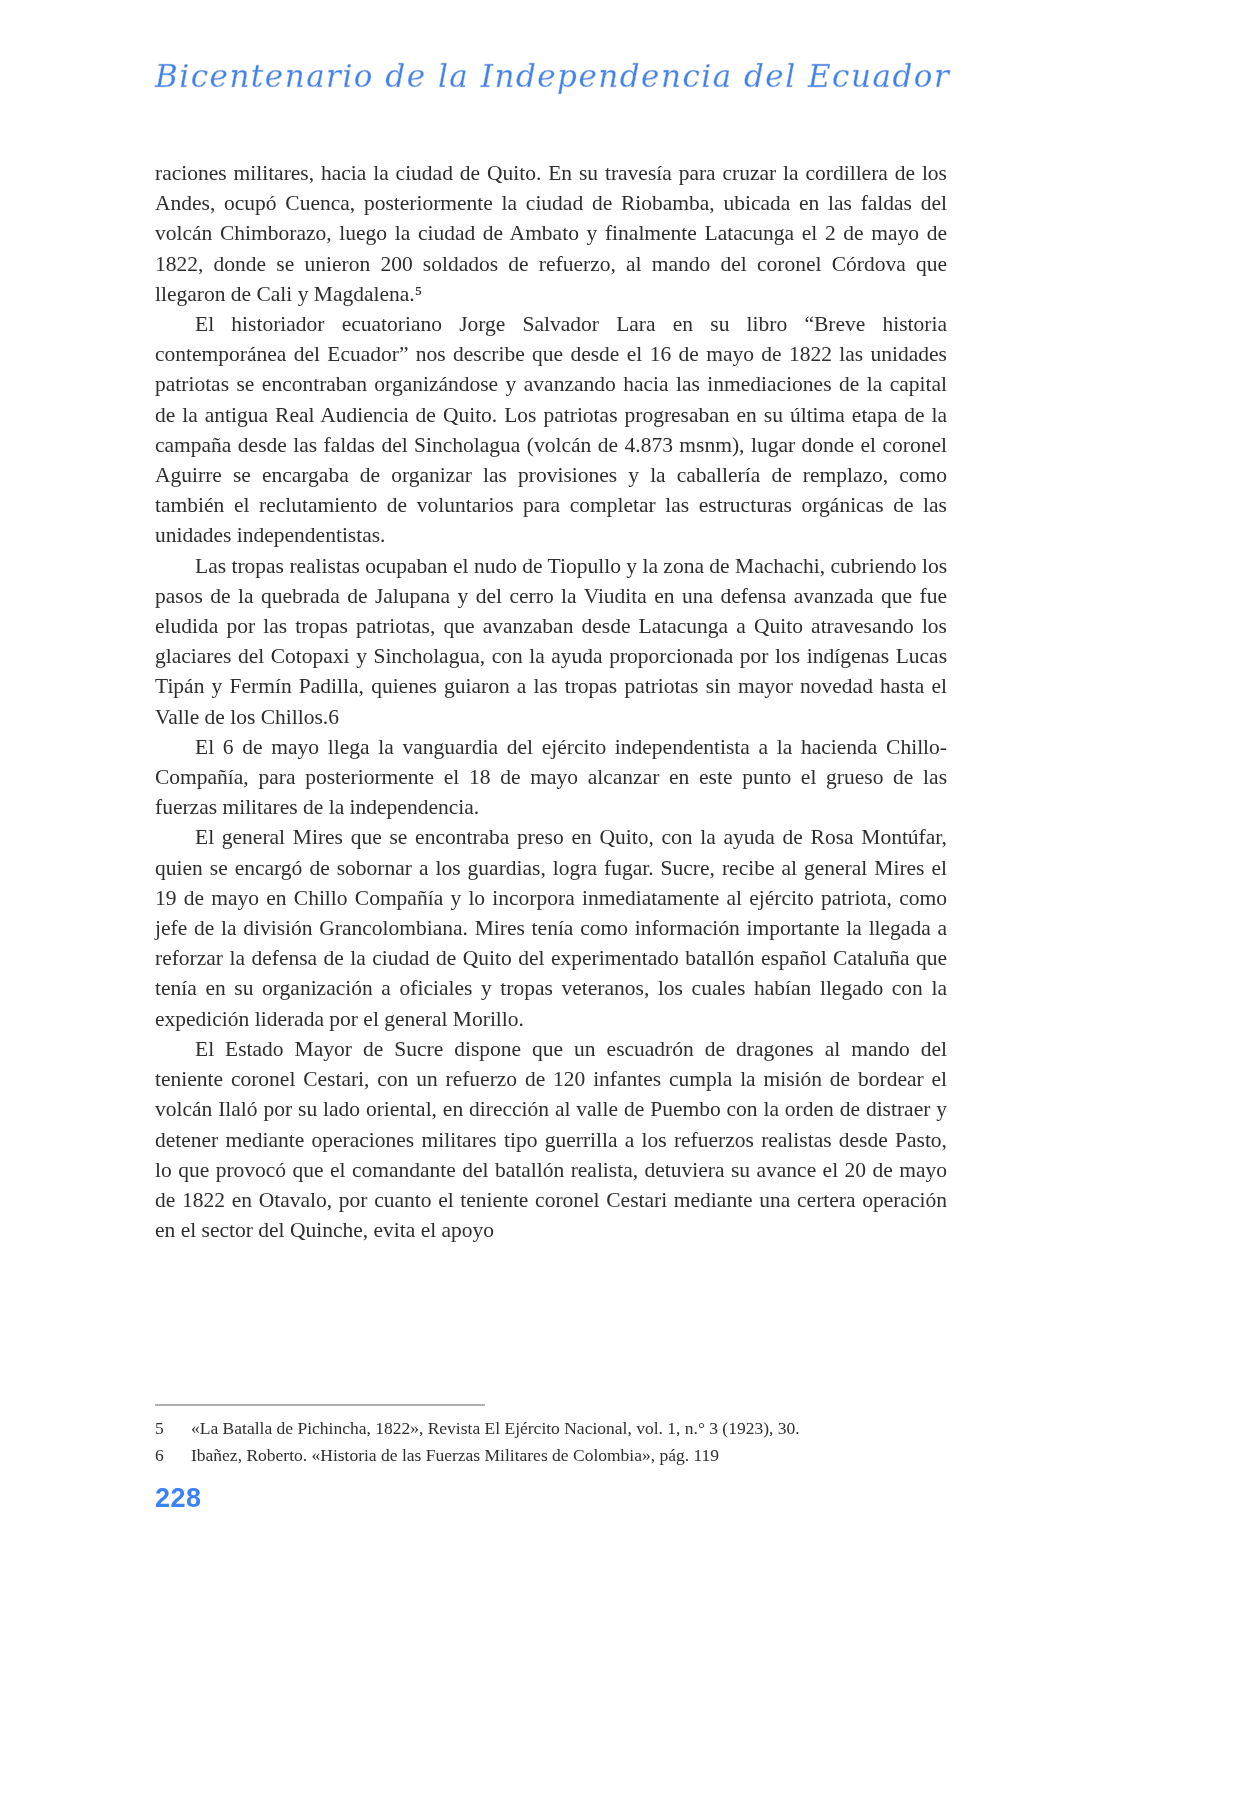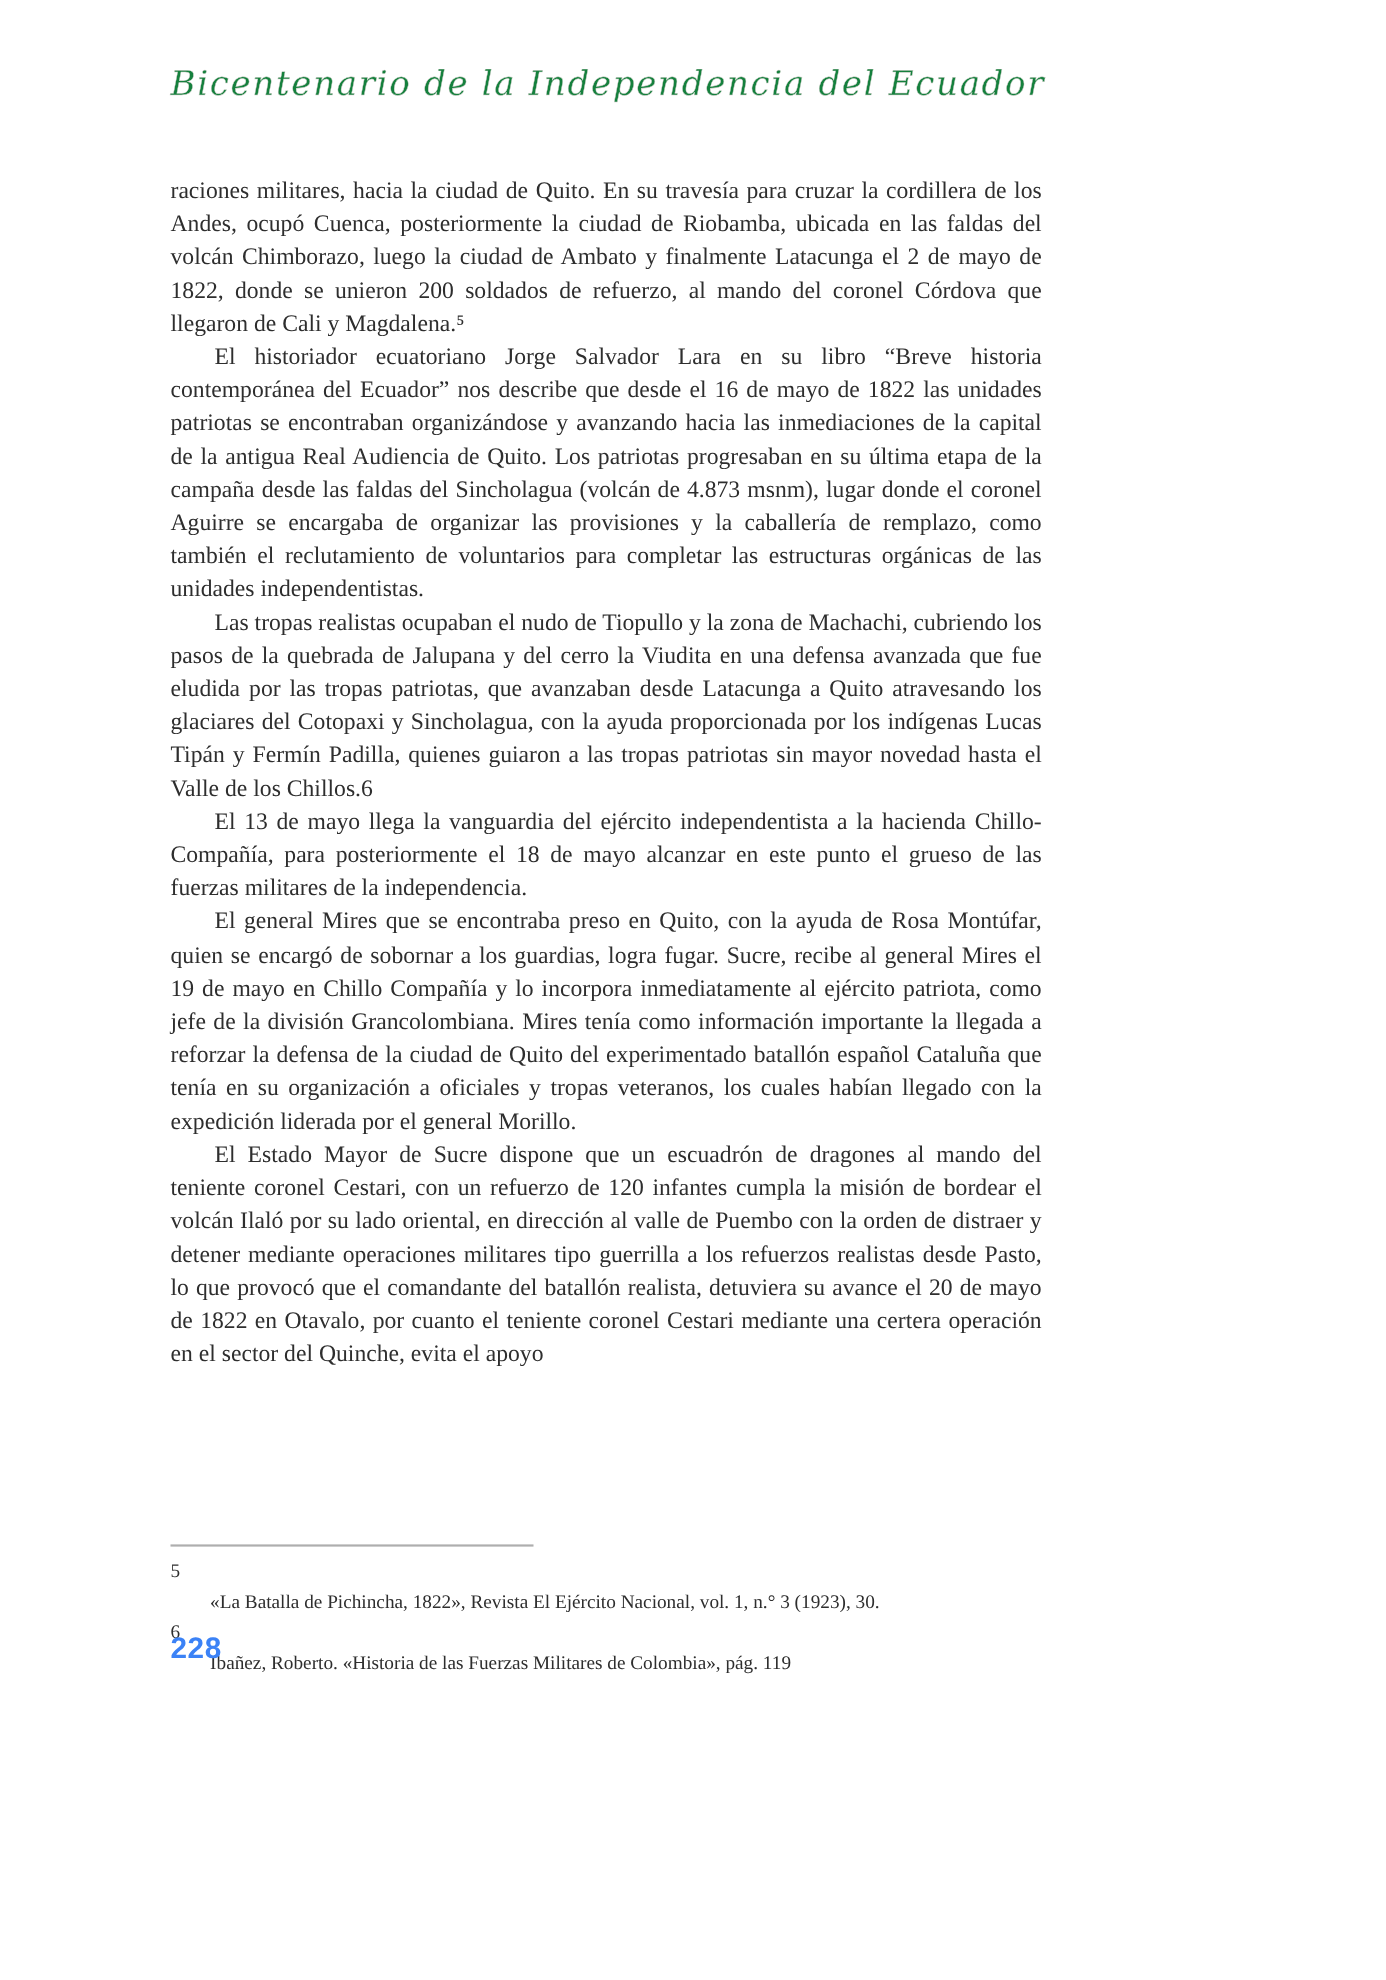--- a/index.html
+++ b/index.html
@@ -18,21 +18,21 @@
   }
   .running-header {
     position: absolute;
     top: 58px;
     left: 155px;
     width: 900px;
     font-family: "DejaVu Serif", serif;
     font-style: italic;
     font-size: 31px;
     letter-spacing: 1.5px;
-    color: #15803d;
+    color: #3b82f6;
     -webkit-text-stroke: 0.4px #d6d3cf;
   }
   .body-text {
     position: absolute;
     top: 158px;
     left: 155px;
     width: 792px;
     font-size: 21.5px;
     line-height: 30.2px;
     text-align: justify;
@@ -63,21 +63,20 @@
   }
   .footnote-row {
     display: flex;
   }
   .footnote-num {
     width: 36px;
     flex: 0 0 36px;
   }
   .footnote-text {
     flex: 1 1 auto;
-    margin-top: 28px;
   }
   .page-number {
     position: absolute;
     left: 155px;
     top: 1483px;
     font-family: "Liberation Sans", sans-serif;
     font-weight: bold;
     font-size: 27px;
     color: #3b82f6;
     letter-spacing: 0.5px;
@@ -87,21 +86,21 @@
 <body>
 
 <div class="page">
 
   <div class="running-header">Bicentenario de la Independencia del Ecuador</div>
 
   <div class="body-text">
     <p>raciones militares, hacia la ciudad de Quito. En su travesía para cruzar la cordillera de los Andes, ocupó Cuenca, posteriormente la ciudad de Riobamba, ubicada en las faldas del volcán Chimborazo, luego la ciudad de Ambato y finalmente Latacunga el 2 de mayo de 1822, donde se unieron 200 soldados de refuerzo, al mando del coronel Córdova que llegaron de Cali y Magdalena.⁵</p>
     <p class="indent">El historiador ecuatoriano Jorge Salvador Lara en su libro “Breve historia contemporánea del Ecuador” nos describe que desde el 16 de mayo de 1822 las unidades patriotas se encontraban organizándose y avanzando hacia las inmediaciones de la capital de la antigua Real Audiencia de Quito. Los patriotas progresaban en su última etapa de la campaña desde las faldas del Sincholagua (volcán de 4.873 msnm), lugar donde el coronel Aguirre se encargaba de organizar las provisiones y la caballería de remplazo, como también el reclutamiento de voluntarios para completar las estructuras orgánicas de las unidades independentistas.</p>
     <p class="indent">Las tropas realistas ocupaban el nudo de Tiopullo y la zona de Machachi, cubriendo los pasos de la quebrada de Jalupana y del cerro la Viudita en una defensa avanzada que fue eludida por las tropas patriotas, que avanzaban desde Latacunga a Quito atravesando los glaciares del Cotopaxi y Sincholagua, con la ayuda proporcionada por los indígenas Lucas Tipán y Fermín Padilla, quienes guiaron a las tropas patriotas sin mayor novedad hasta el Valle de los Chillos.6</p>
-    <p class="indent">El 13 de mayo llega la vanguardia del ejército independentista a la hacienda Chillo-Compañía, para posteriormente el 18 de mayo alcanzar en este punto el grueso de las fuerzas militares de la independencia.</p>
+    <p class="indent">El 6 de mayo llega la vanguardia del ejército independentista a la hacienda Chillo-Compañía, para posteriormente el 18 de mayo alcanzar en este punto el grueso de las fuerzas militares de la independencia.</p>
     <p class="indent">El general Mires que se encontraba preso en Quito, con la ayuda de Rosa Montúfar, quien se encargó de sobornar a los guardias, logra fugar. Sucre, recibe al general Mires el 19 de mayo en Chillo Compañía y lo incorpora inmediatamente al ejército patriota, como jefe de la división Grancolombiana. Mires tenía como información importante la llegada a reforzar la defensa de la ciudad de Quito del experimentado batallón español Cataluña que tenía en su organización a oficiales y tropas veteranos, los cuales habían llegado con la expedición liderada por el general Morillo.</p>
     <p class="indent">El Estado Mayor de Sucre dispone que un escuadrón de dragones al mando del teniente coronel Cestari, con un refuerzo de 120 infantes cumpla la misión de bordear el volcán Ilaló por su lado oriental, en dirección al valle de Puembo con la orden de distraer y detener mediante operaciones militares tipo guerrilla a los refuerzos realistas desde Pasto, lo que provocó que el comandante del batallón realista, detuviera su avance el 20 de mayo de 1822 en Otavalo, por cuanto el teniente coronel Cestari mediante una certera operación en el sector del Quinche, evita el apoyo</p>
   </div>
 
   <div class="footnotes">
     <div class="footnote-rule"></div>
     <div class="footnote-row">
       <span class="footnote-num">5</span>
       <span class="footnote-text">«La Batalla de Pichincha, 1822», Revista El Ejército Nacional, vol. 1, n.° 3 (1923), 30.</span>
     </div>

